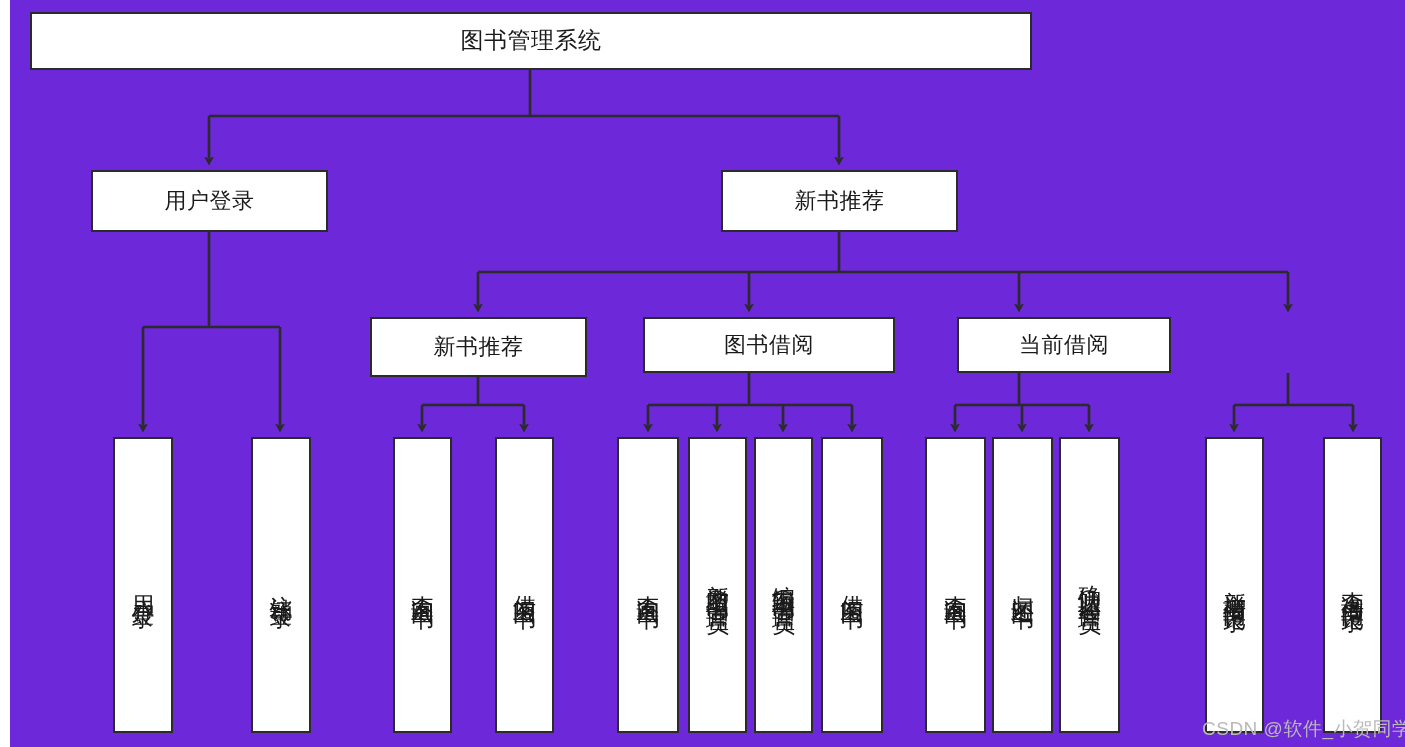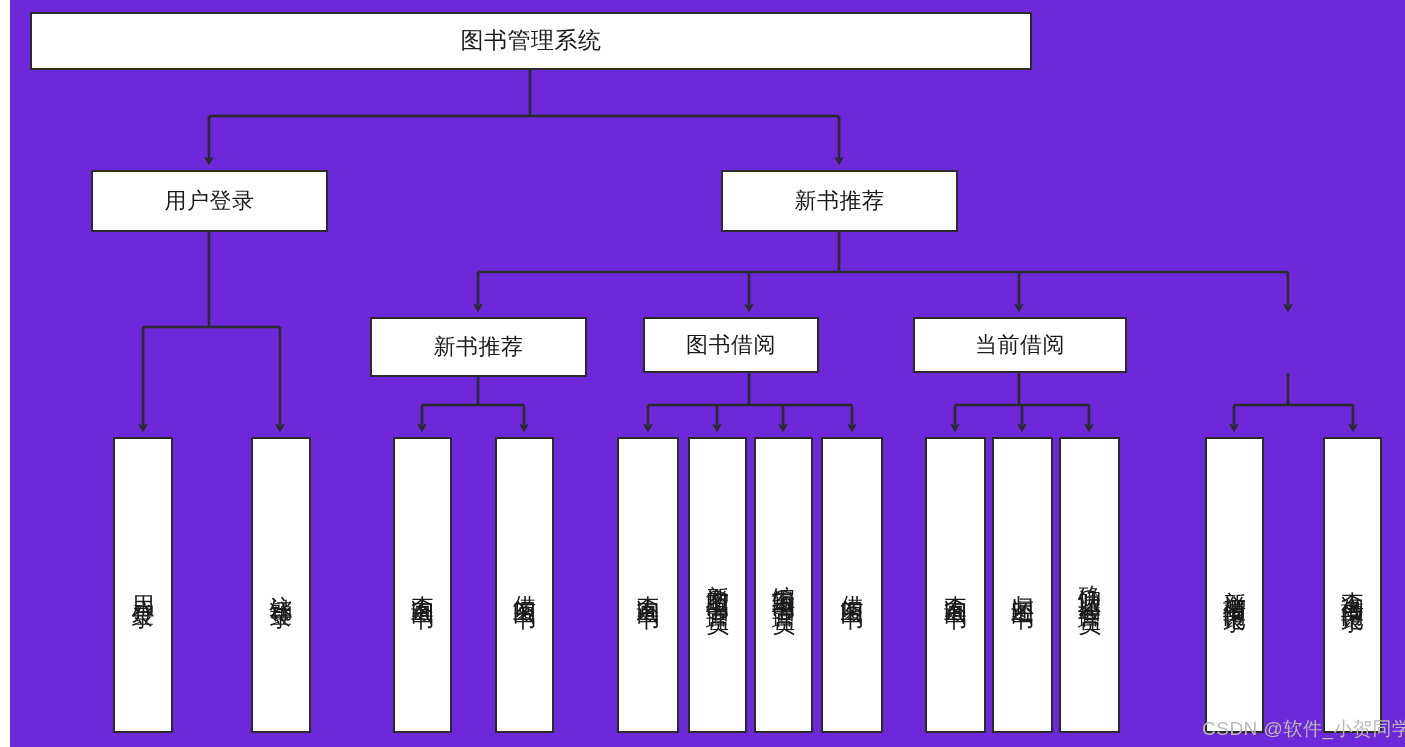--- a/index.html
+++ b/index.html
@@ -135,24 +135,24 @@
   <div class="node horiz" style="left:81px; top:170px; width:237px; height:62px;">
     <span class="label">用户登录</span>
   </div>
   <div class="node horiz" style="left:711px; top:170px; width:237px; height:62px;">
     <span class="label">新书推荐</span>
   </div>
 
   <div class="node horiz" style="left:360px; top:317px; width:217px; height:60px;">
     <span class="label">新书推荐</span>
   </div>
-  <div class="node horiz" style="left:633px; top:317px; width:176px; height:56px;">
+  <div class="node horiz" style="left:633px; top:317px; width:252px; height:56px;">
     <span class="label">图书借阅</span>
   </div>
-  <div class="node horiz" style="left:903px; top:317px; width:214px; height:56px;">
+  <div class="node horiz" style="left:947px; top:317px; width:214px; height:56px;">
     <span class="label">当前借阅</span>
   </div>
 
   <div class="node vert" style="left:103px; top:437px; width:60px; height:296px;">
     <span class="label">用户登录</span>
   </div>
   <div class="node vert" style="left:241px; top:437px; width:60px; height:296px;">
     <span class="label">注销登录</span>
   </div>
 

